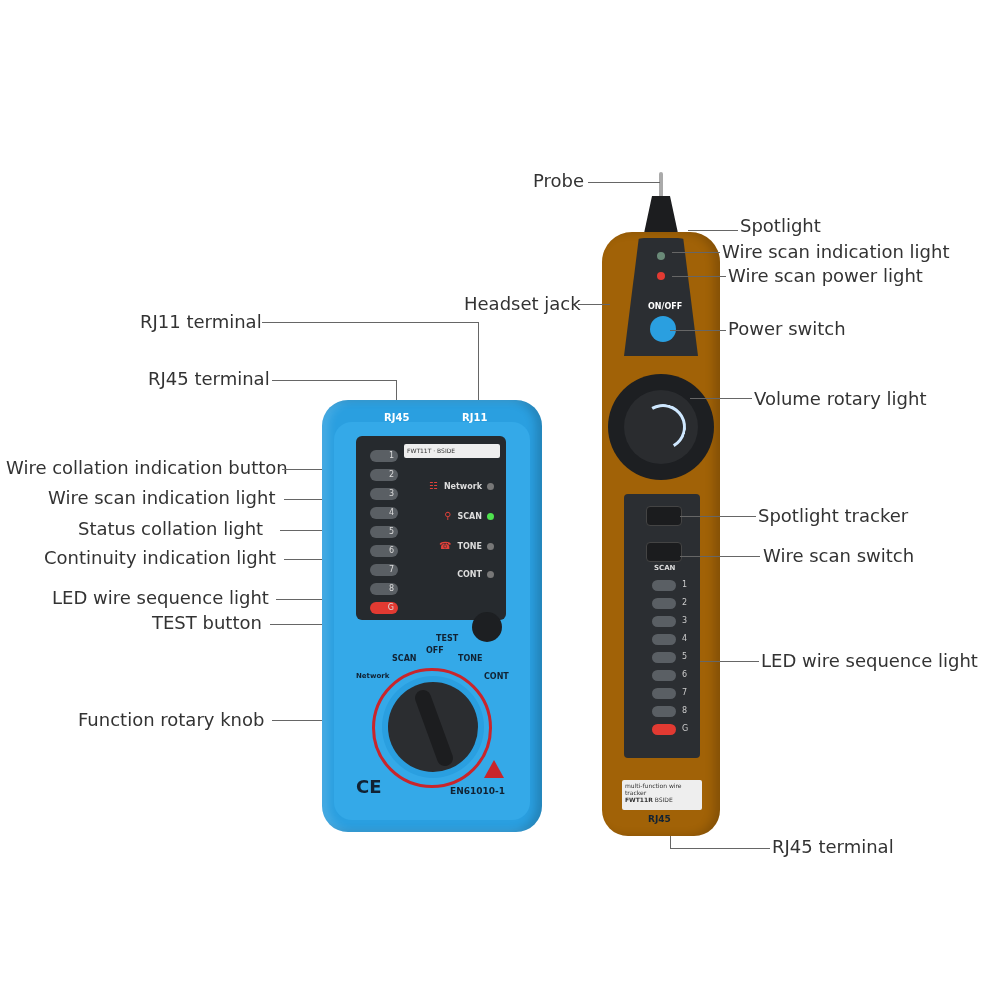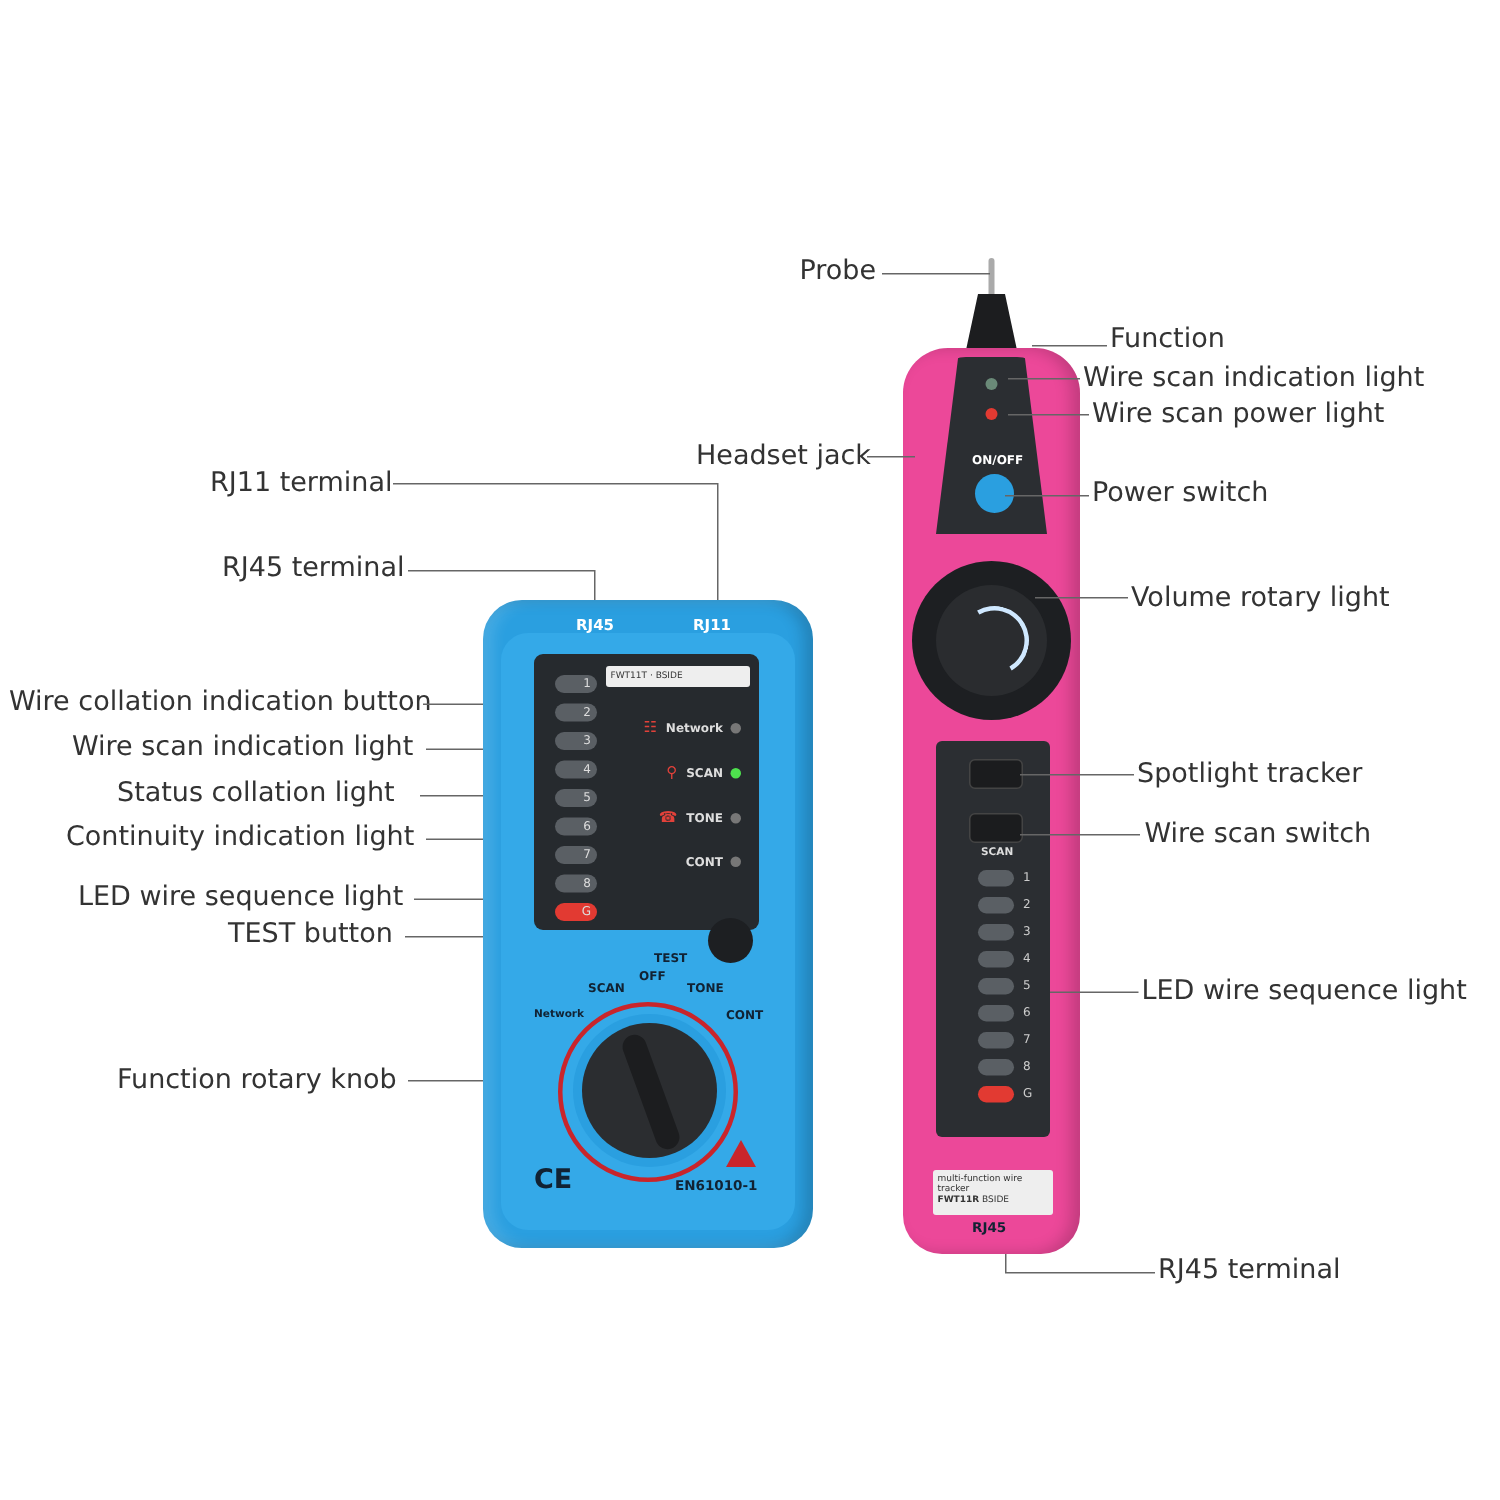--- a/index.html
+++ b/index.html
@@ -24,21 +24,21 @@
   .dial-ring{position:absolute;left:50px;top:268px;width:120px;height:120px;border-radius:50%;border:3px solid #c9252b;box-sizing:border-box;}
   .dial{position:absolute;left:66px;top:282px;width:90px;height:90px;border-radius:50%;background:#2b2d30;box-shadow:0 0 0 6px #2a9fe0;}
   .dial-bar{position:absolute;left:38px;top:6px;width:16px;height:80px;background:#1c1d1f;border-radius:8px;transform:rotate(-20deg);}
   .sw-lbl{position:absolute;font-size:8px;font-weight:bold;color:#123;}
   .ce{position:absolute;left:34px;top:376px;font-size:18px;color:#123;font-weight:bold;}
   .std{position:absolute;left:128px;top:386px;font-size:9px;font-weight:bold;color:#123;}
   .warn{position:absolute;left:162px;top:360px;width:0;height:0;border-left:10px solid transparent;border-right:10px solid transparent;border-bottom:18px solid #c9252b;}
   
   .rx-probe{position:absolute;left:659px;top:172px;width:4px;height:30px;background:#aaa;border-radius:2px;}
   .rx-tip{position:absolute;left:643px;top:196px;width:36px;height:42px;background:#1c1d1f;clip-path:polygon(25% 0,75% 0,100% 100%,0 100%);}
-  .rx{position:absolute;left:602px;top:232px;width:118px;height:604px;background:#ec4899;border-radius:30px 30px 26px 26px;box-shadow:inset -6px 0 10px rgba(0,0,0,.18);}
+  .rx{position:absolute;left:602px;top:232px;width:118px;height:604px;background:#a16207;border-radius:30px 30px 26px 26px;box-shadow:inset -6px 0 10px rgba(0,0,0,.18);}
   .rx-top{position:absolute;left:22px;top:6px;width:74px;height:118px;background:#2b2e32;clip-path:polygon(20% 0,80% 0,100% 100%,0 100%);border-radius:20px 20px 0 0;}
   .rx-dot{position:absolute;width:8px;height:8px;border-radius:50%;}
   .rx-onoff{position:absolute;left:46px;top:70px;font-size:8px;font-weight:bold;color:#fff;}
   .rx-power{position:absolute;left:48px;top:84px;width:26px;height:26px;border-radius:50%;background:#2a9fe0;}
   .vol{position:absolute;left:6px;top:142px;width:106px;height:106px;border-radius:50%;background:#1d1f22;}
   .vol-inner{position:absolute;left:16px;top:16px;width:74px;height:74px;border-radius:50%;background:#2a2c2f;}
   .vol-arc{position:absolute;left:16px;top:14px;width:40px;height:40px;border:3px solid #cfe8ff;border-color:#cfe8ff #cfe8ff transparent transparent;border-radius:50%;transform:rotate(15deg);}
   .rx-panel{position:absolute;left:22px;top:262px;width:76px;height:264px;background:#2b2e32;border-radius:4px;}
   .rx-btn{position:absolute;left:22px;width:34px;height:18px;background:#1b1c1e;border-radius:4px;border:1px solid #444;}
   .rx-led{position:absolute;left:28px;width:24px;height:11px;border-radius:6px;background:#5a5f64;}
@@ -157,21 +157,21 @@
     <div class="rx-led g" style="top:230px;"></div>
       <span class="rx-num" style="top:230px;">G</span>
   </div>
   <div class="rx-label"><span>multi-function wire tracker</span><br><b>FWT11R</b> <span>BSIDE</span></div>
   <span class="rx-port">RJ45</span>
 </div>
 
 <div class="lbl" style="left:533px;top:170px;">Probe</div>
 <div class="line h" style="left:588px;top:182px;width:72px;"></div>
 
-<div class="lbl" style="left:740px;top:215px;">Function</div>
+<div class="lbl" style="left:740px;top:215px;">Spotlight</div>
 <div class="line h" style="left:688px;top:230px;width:50px;"></div>
 
 <div class="lbl" style="left:722px;top:241px;">Wire scan indication light</div>
 <div class="line h" style="left:672px;top:252px;width:48px;"></div>
 
 <div class="lbl" style="left:728px;top:265px;">Wire scan power light</div>
 <div class="line h" style="left:672px;top:276px;width:54px;"></div>
 
 <div class="lbl" style="left:464px;top:293px;">Headset jack</div>
 <div class="line h" style="left:578px;top:304px;width:32px;"></div>

